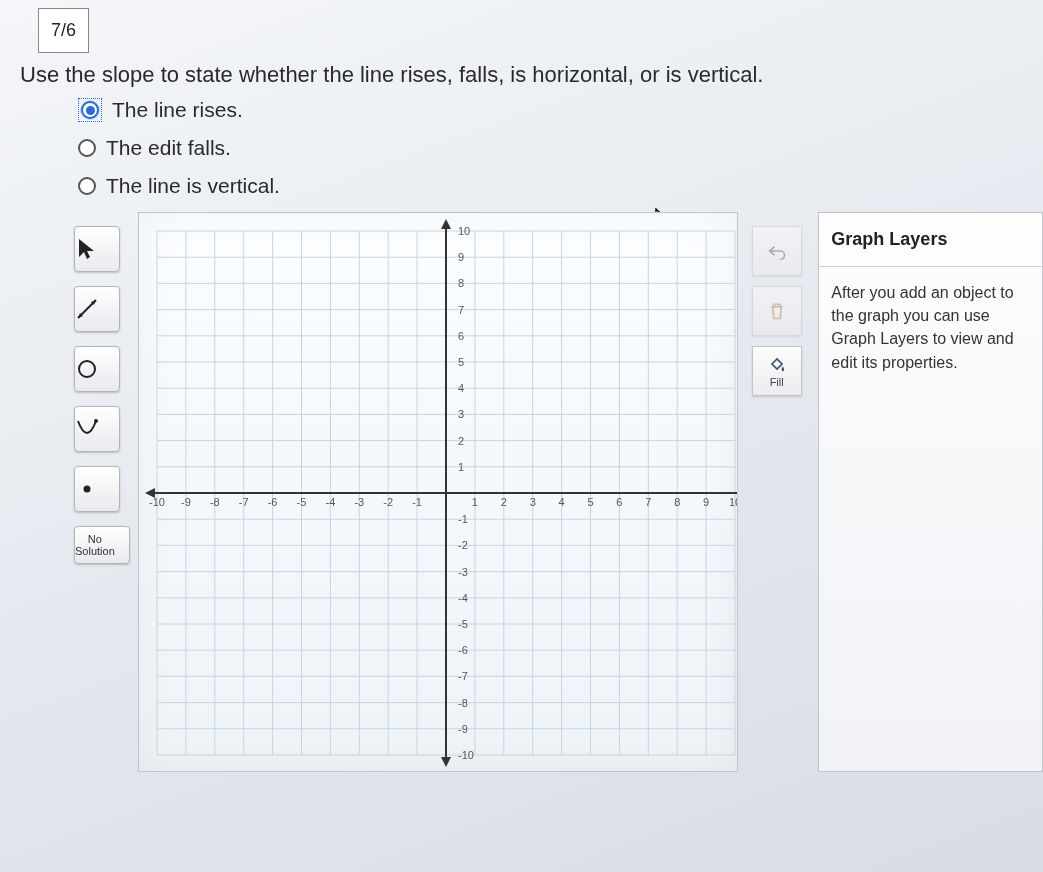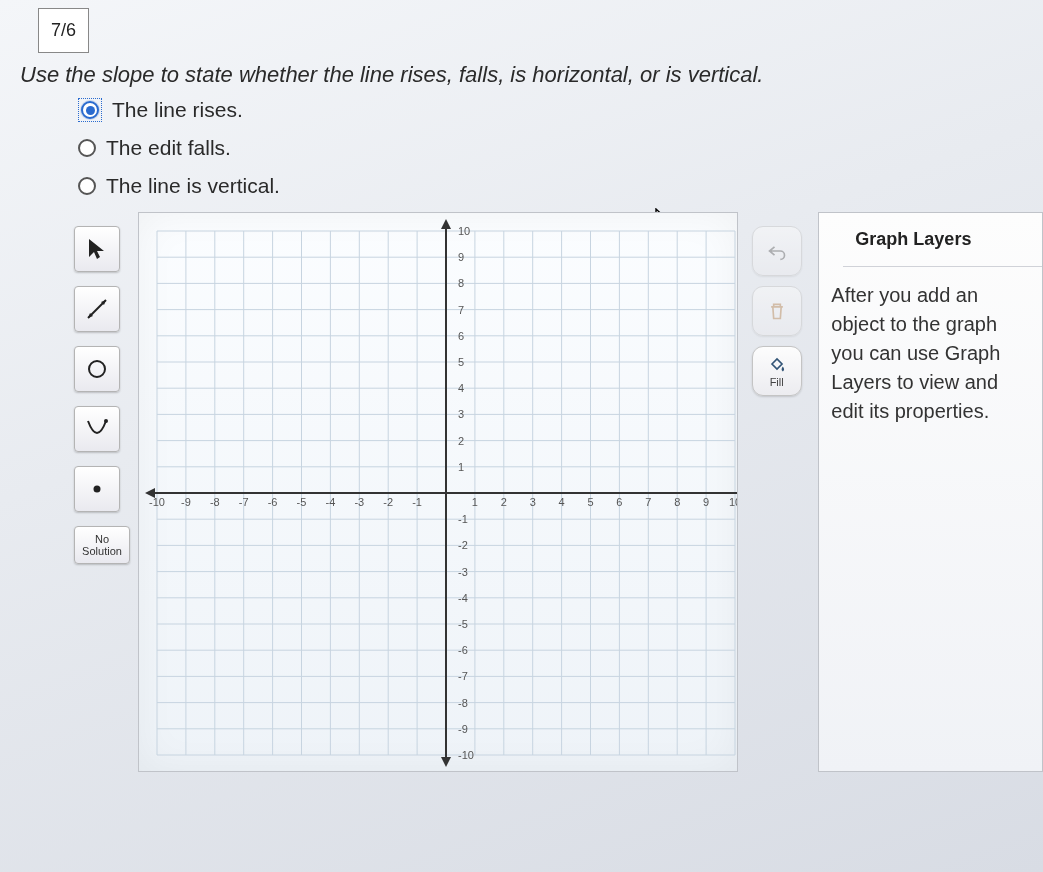--- a/index.html
+++ b/index.html
@@ -17,21 +17,20 @@
     border: 1px solid #888;
     background: #fff;
     padding: 11px 12px;
     font-size: 18px;
     margin: 2px 0 9px 28px;
   }
   .question {
     font-size: 22px;
     color: #2a2a2a;
     margin: 0 16px 10px 10px;
-    font-style: italic;
   }
   .options { margin-left: 68px; }
   .opt {
     display: flex; align-items: center;
     font-size: 21px; color: #2a2a2a;
     margin-bottom: 14px;
     gap: 10px;
   }
   .radio {
     width: 18px; height: 18px;
@@ -60,21 +59,21 @@
   }
   .toolbar {
     display: flex; flex-direction: column; gap: 14px;
     padding-top: 14px;
   }
   .tool-btn {
     width: 46px; height: 46px;
     border: 1px solid #b4b4b4;
     background: linear-gradient(#fff,#e9e9ef);
     border-radius: 4px;
-    display: flex; align-items: center; justify-content: center;
+    display: flex; align-items: center; justify-content: flex-start;
     box-shadow: 0 1px 2px rgba(0,0,0,.2);
     font-size: 13px; color: #333;
     cursor: pointer;
   }
   .tool-btn svg { width: 24px; height: 24px; }
   .tool-btn.no-sol { font-size: 11px; line-height: 1.1; text-align: center; height: 38px; width:56px;}
   .graph-wrap {
     position: relative;
     width: 614px; height: 560px;
     border: 1px solid #c0c3c9;
@@ -84,45 +83,44 @@
   }
   .right-tools {
     display: flex; flex-direction: column; gap: 10px;
     padding: 14px 0 0 6px;
     width: 62px;
   }
   .right-tool {
     width: 50px; height: 50px;
     border: 1px solid #c4c4c4;
     background: linear-gradient(#fdfdfd,#ececf0);
-    border-radius: 11px;
+    border-radius: 0;
     display: flex; flex-direction: column; align-items: center; justify-content: center;
     gap: 2px;
     font-size: 11px; color:#444;
     box-shadow: 0 1px 2px rgba(0,0,0,.15);
     cursor: pointer;
   }
   .right-tool.disabled { opacity: .45; cursor: default;}
   .right-tool svg { width: 20px; height: 20px; }
   .layers-panel {
     border: 1px solid #c0c3c9;
     background: linear-gradient(#fdfdfd,#f0f2f6);
     width: 230px;
     margin-left: 4px;
   }
   .layers-panel .hdr {
     font-weight: bold; font-size: 18px;
     padding: 16px 12px;
     border-bottom: 1px solid #d0d2d8;
     color:#222;
-    margin-left:24px;
   }
   .layers-panel .body {
     padding: 14px 12px;
-    font-size: 20px; color: #333;
+    font-size: 16px; color: #333;
     height: 460px;
     line-height: 1.45;
   }
   
   .cursor {
     position: absolute;
     left: 654px; top: 208px;
     width: 22px; height: 28px;
   }
 </style>

